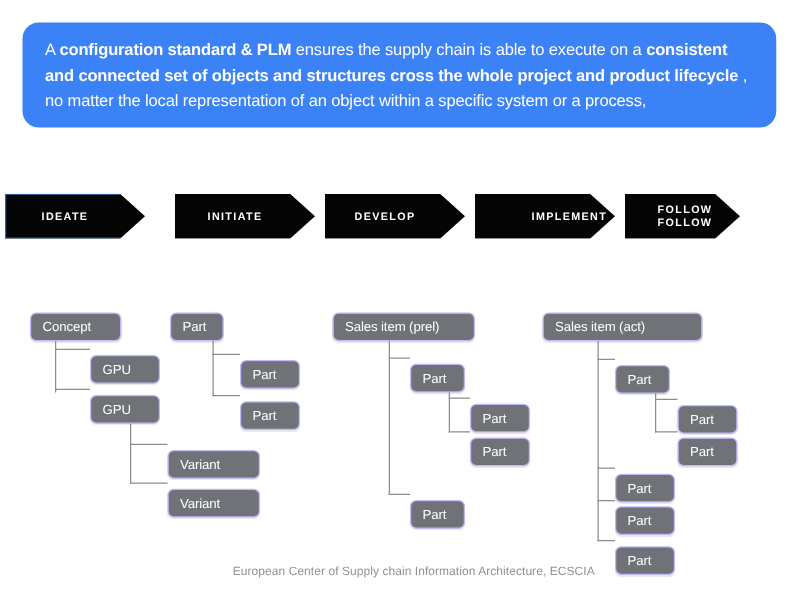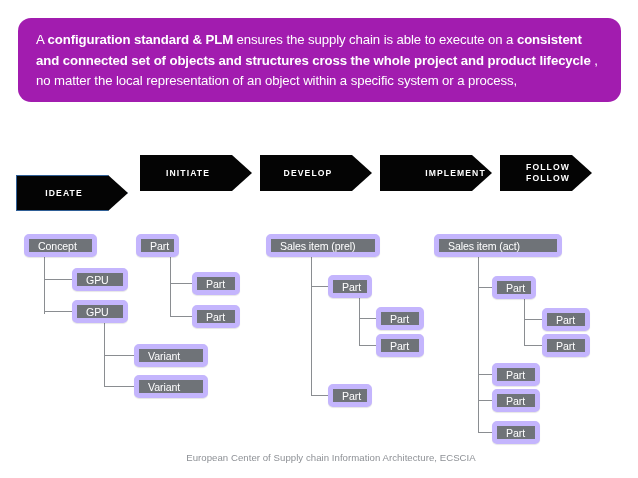--- a/index.html
+++ b/index.html
@@ -8,21 +8,21 @@
     background:#ffffff;
     font-family:"Liberation Sans","DejaVu Sans",sans-serif;
     overflow:hidden;
     position:relative;
   }
   #stage{position:absolute;left:0;top:0;width:638px;height:478px;}
 
   
   .banner{
     position:absolute;left:18px;top:18px;width:603px;height:84px;
-    background:#a21caf;border-radius:13px;box-sizing:border-box;
+    background:#3b82f6;border-radius:13px;box-sizing:border-box;
     padding:12px 18px 0 18px;
   }
   .banner-text{
     color:#ffffff;font-size:13.2px;line-height:20.5px;font-weight:400;
     letter-spacing:-0.1px;
   }
   .banner-text b{font-weight:700;}
 
   
   .chev{
@@ -38,24 +38,25 @@
   .chev.selected{outline:1.5px solid #3d6fa8;outline-offset:0px;}
   .chev.selected::after{
     content:"";position:absolute;left:0;top:0;right:0;bottom:0;
     border:1.4px solid #2f5f96;
     clip-path:polygon(0 0, calc(100% - 20px) 0, 100% 50%, calc(100% - 20px) 100%, 0 100%);
     pointer-events:none;
   }
 
   
   .node{
-    position:absolute;background:#6f7378;border:5px solid #c4b5fd;
+    position:absolute;background:#6f7378;border:1px solid #c4b5fd;
     border-radius:5px;box-sizing:border-box;height:23px;
     display:flex;align-items:center;
     box-shadow:0 1px 1px rgba(0,0,0,0.10);
+    margin-top:16px;
   }
   .node span{
     color:#ffffff;font-size:10.6px;font-weight:400;
     padding-left:9px;white-space:nowrap;letter-spacing:-0.1px;
   }
 
   
   .vline{position:absolute;width:1px;background:#8a8d91;}
   .hline{position:absolute;height:1px;background:#8a8d91;}
 
@@ -68,21 +69,21 @@
 </head>
 <body>
 
 <div id="stage">
 
   <div class="banner">
     <div class="banner-text"><span>A </span><b>configuration standard &amp; PLM</b><span> ensures the supply chain is able to execute on a </span><b>consistent and connected set of objects and structures cross the whole project and product lifecycle </b><span>, no matter the local representation of an object within a specific system or a process,</span></div>
   </div>
 
   <div id="process-bar">
-      <div class="chev selected" style="left: 16px; top: 155px; width: 112px; margin-top: 20px;">
+      <div class="chev selected" style="left: 4px; top: 155px; width: 112px;">
         <div class="chev-label">
           <div>IDEATE</div>
         </div>
       </div>
       <div class="chev" style="left: 140px; top: 155px; width: 112px;">
         <div class="chev-label">
           <div>INITIATE</div>
         </div>
       </div>
       <div class="chev" style="left: 260px; top: 155px; width: 112px; align-items: center;">

